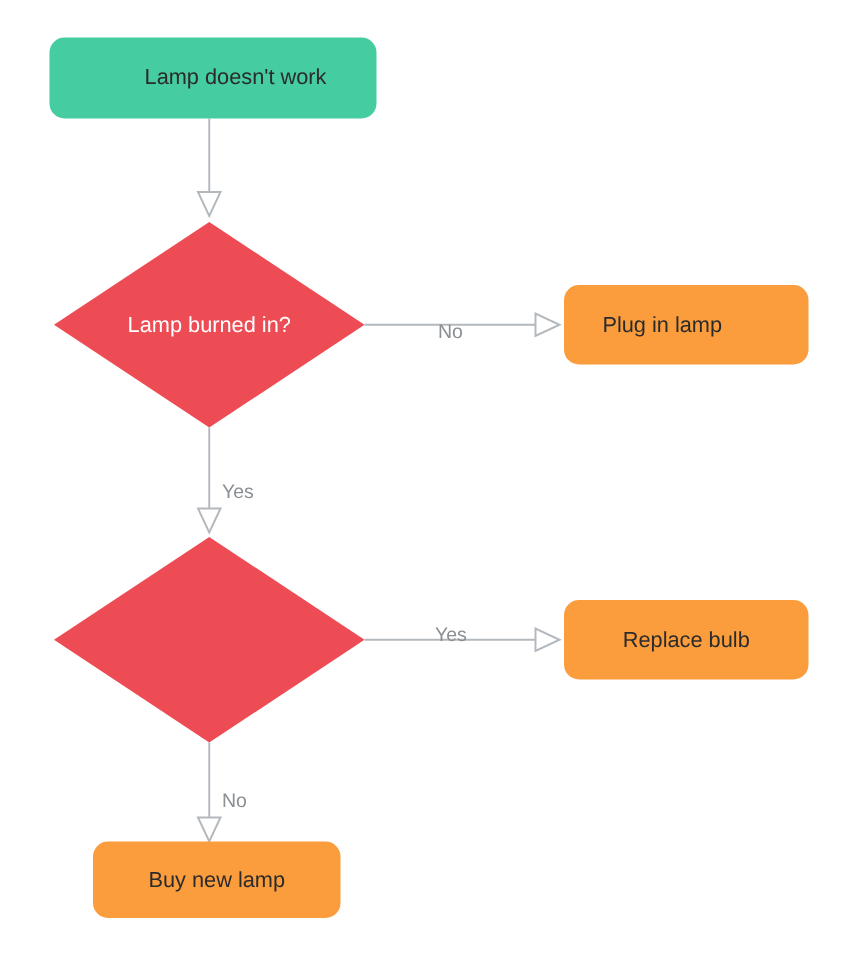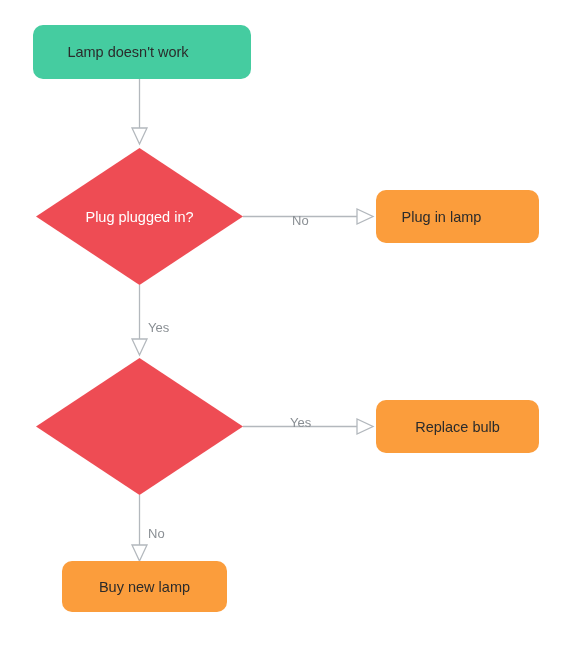--- a/index.html
+++ b/index.html
@@ -97,23 +97,23 @@
       <rect x="376" y="190" width="163" height="53" rx="10" ry="10" fill="#FB9D3C"></rect>
 
       <polygon points="139.5,358 243,426.5 139.5,495 36,426.5" fill="#EE4C54"></polygon>
 
       <rect x="376" y="400" width="163" height="53" rx="10" ry="10" fill="#FB9D3C"></rect>
 
       <rect x="62" y="561" width="165" height="51" rx="10" ry="10" fill="#FB9D3C"></rect>
     </g>
   </svg>
 
-  <div class="node-label terminator-label" style="left:33px; top:25px; width:190px; height:54px;">Lamp doesn't work</div>
+  <div class="node-label terminator-label" style="left:33px; top:25px; width:190px; height:54px;padding-left:29px;">Lamp doesn't work</div>
 
-  <div class="node-label decision-label" style="left:36px; top:190px; width:207px; height:54px;">Plug plugged in?</div>
+  <div class="node-label decision-label" style="left:36px; top:190px; width:207px; height:54px;">Lamp burned in?</div>
 
   <div class="node-label process-label" style="left:376px; top:190px; width:131px; height:53px;">Plug in lamp</div>
 
 
   <div class="node-label process-label" style="left:376px; top:400px; width:163px; height:53px;">Replace bulb</div>
 
   <div class="node-label process-label" style="left:62px; top:561px; width:165px; height:51px;border-radius:19px;">Buy new lamp</div>
 
   <div class="edge-label" style="left:292px; top:198px;">No</div>
 

